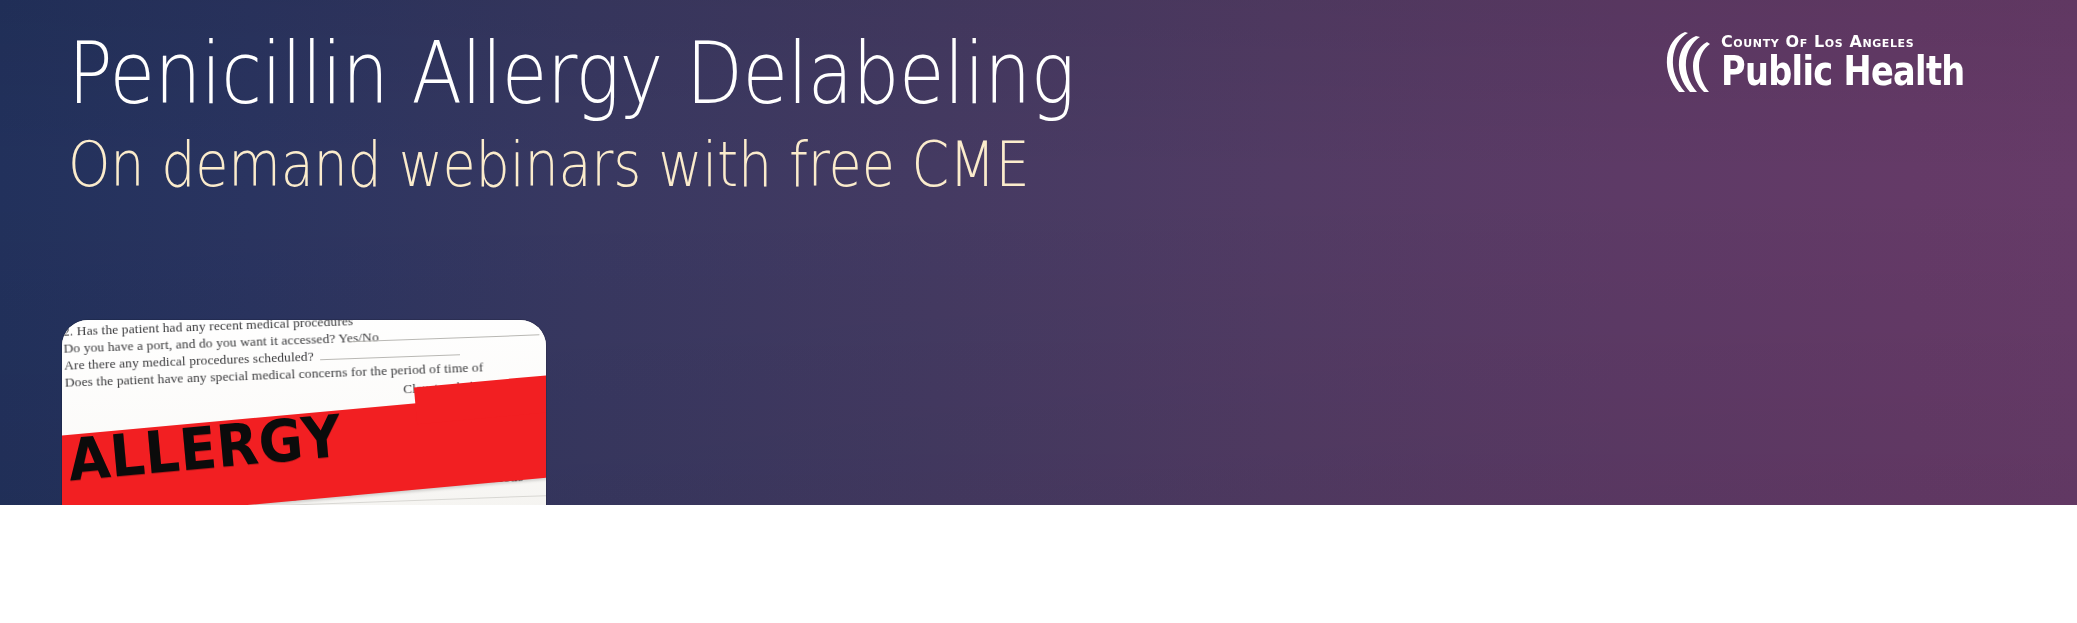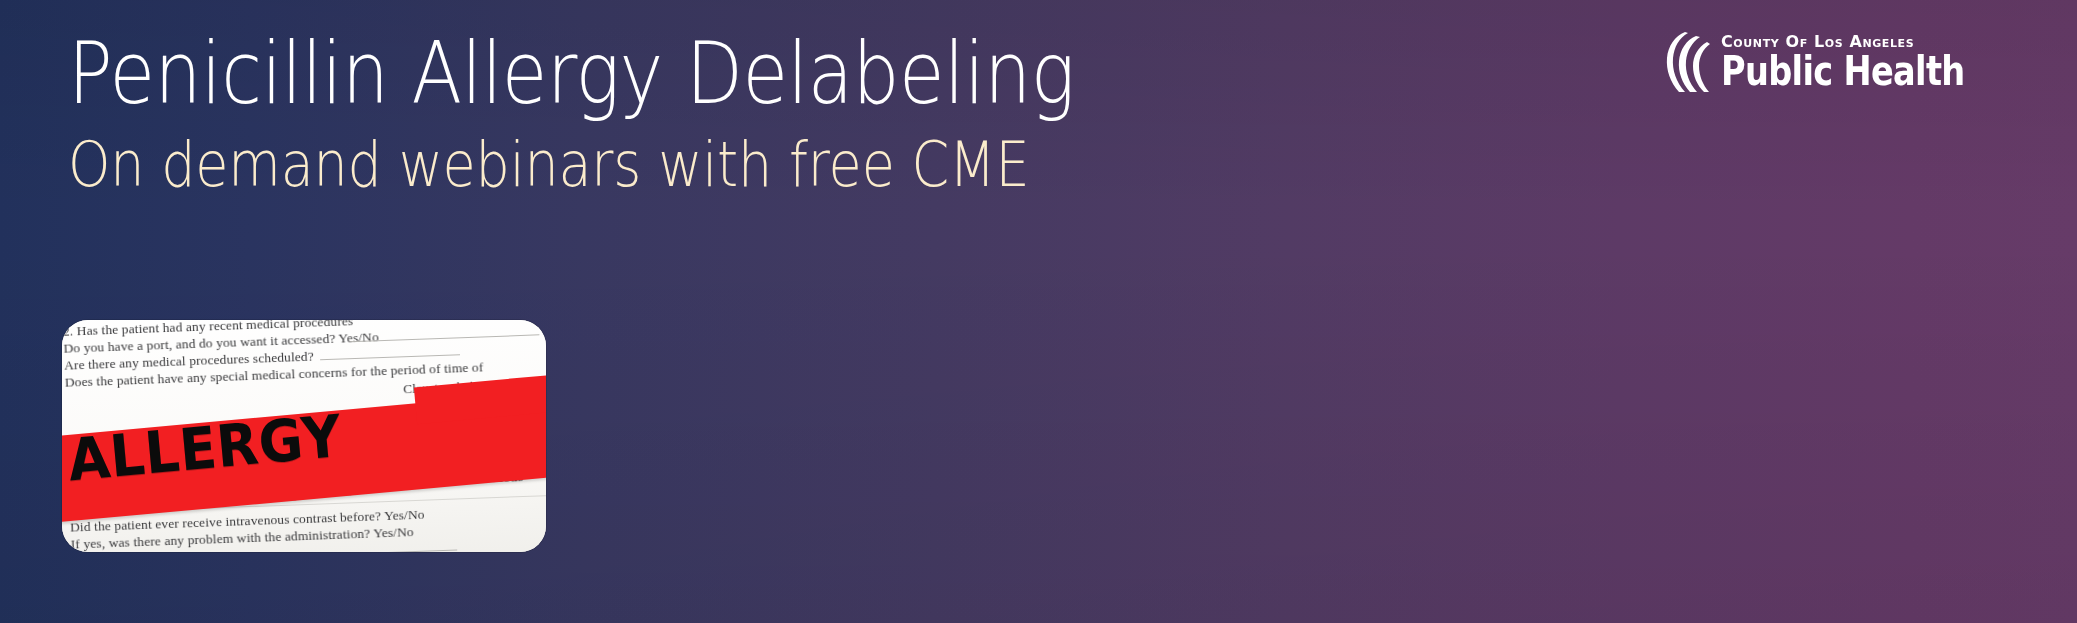--- a/index.html
+++ b/index.html
@@ -8,21 +8,21 @@
     padding: 0;
     background: #ffffff;
   }
   body {
     font-family: "Liberation Sans", sans-serif;
   }
 
   .banner {
     position: relative;
     width: 2077px;
-    height: 623px;
+    height: 505px;
     overflow: hidden;
     background: linear-gradient(90deg,
         #22315c 0%,
         #2a3460 12%,
         #383861 28%,
         #443a62 45%,
         #523b64 62%,
         #5d3a66 78%,
         #643a67 92%,
         #663b68 100%);

